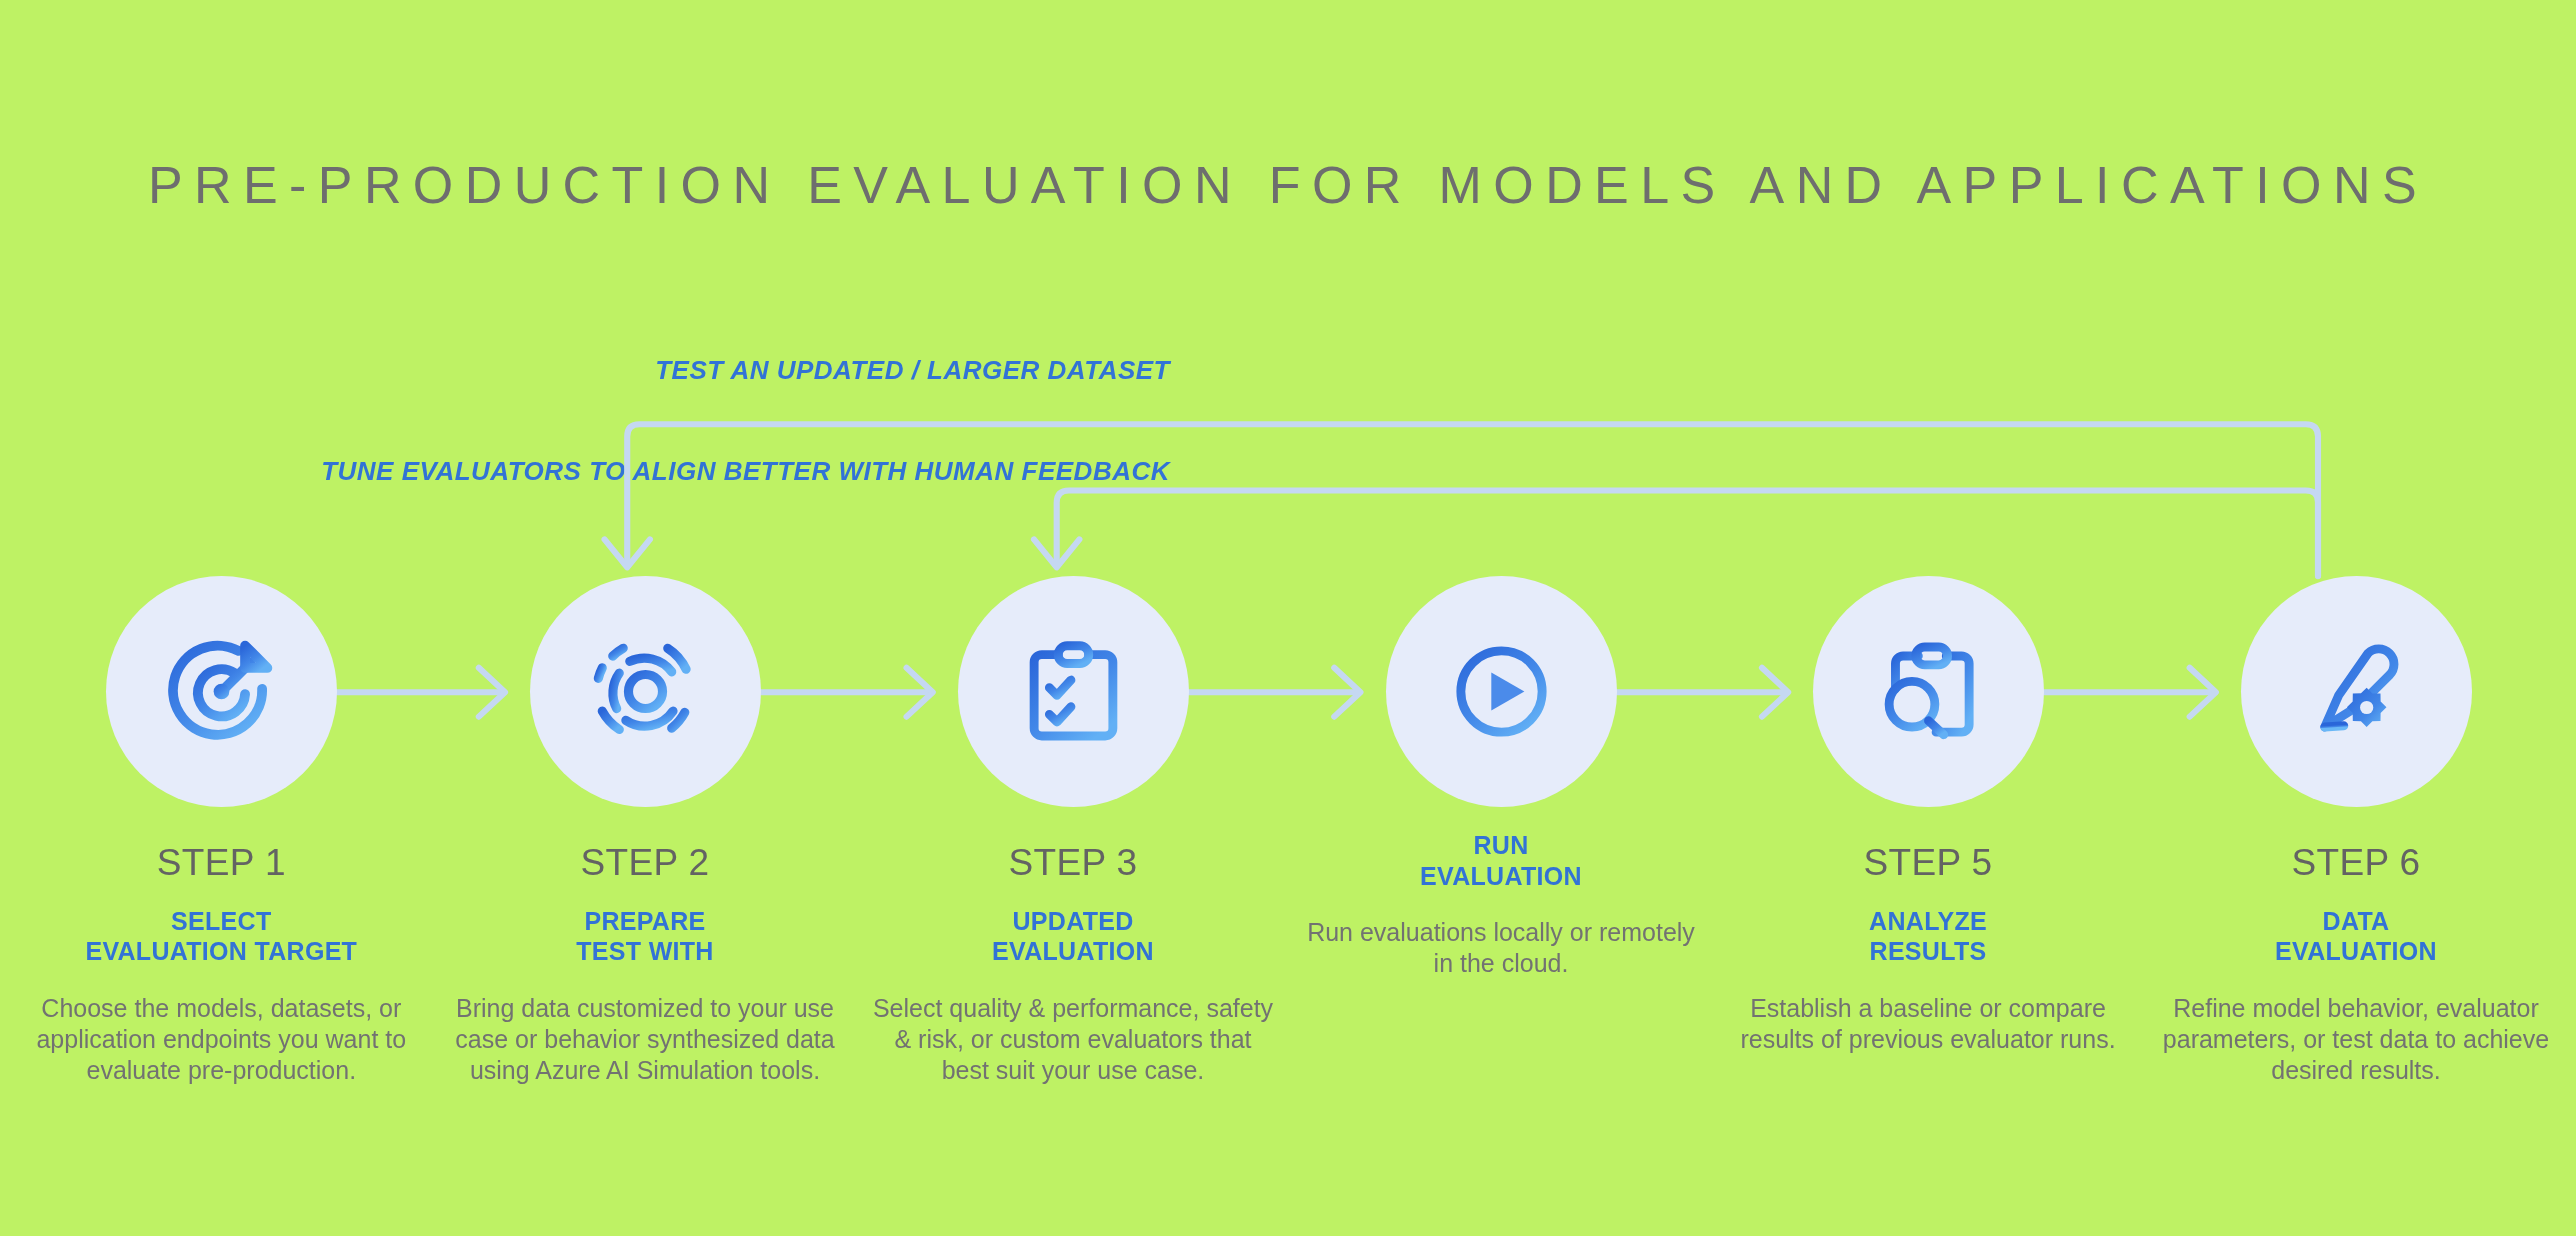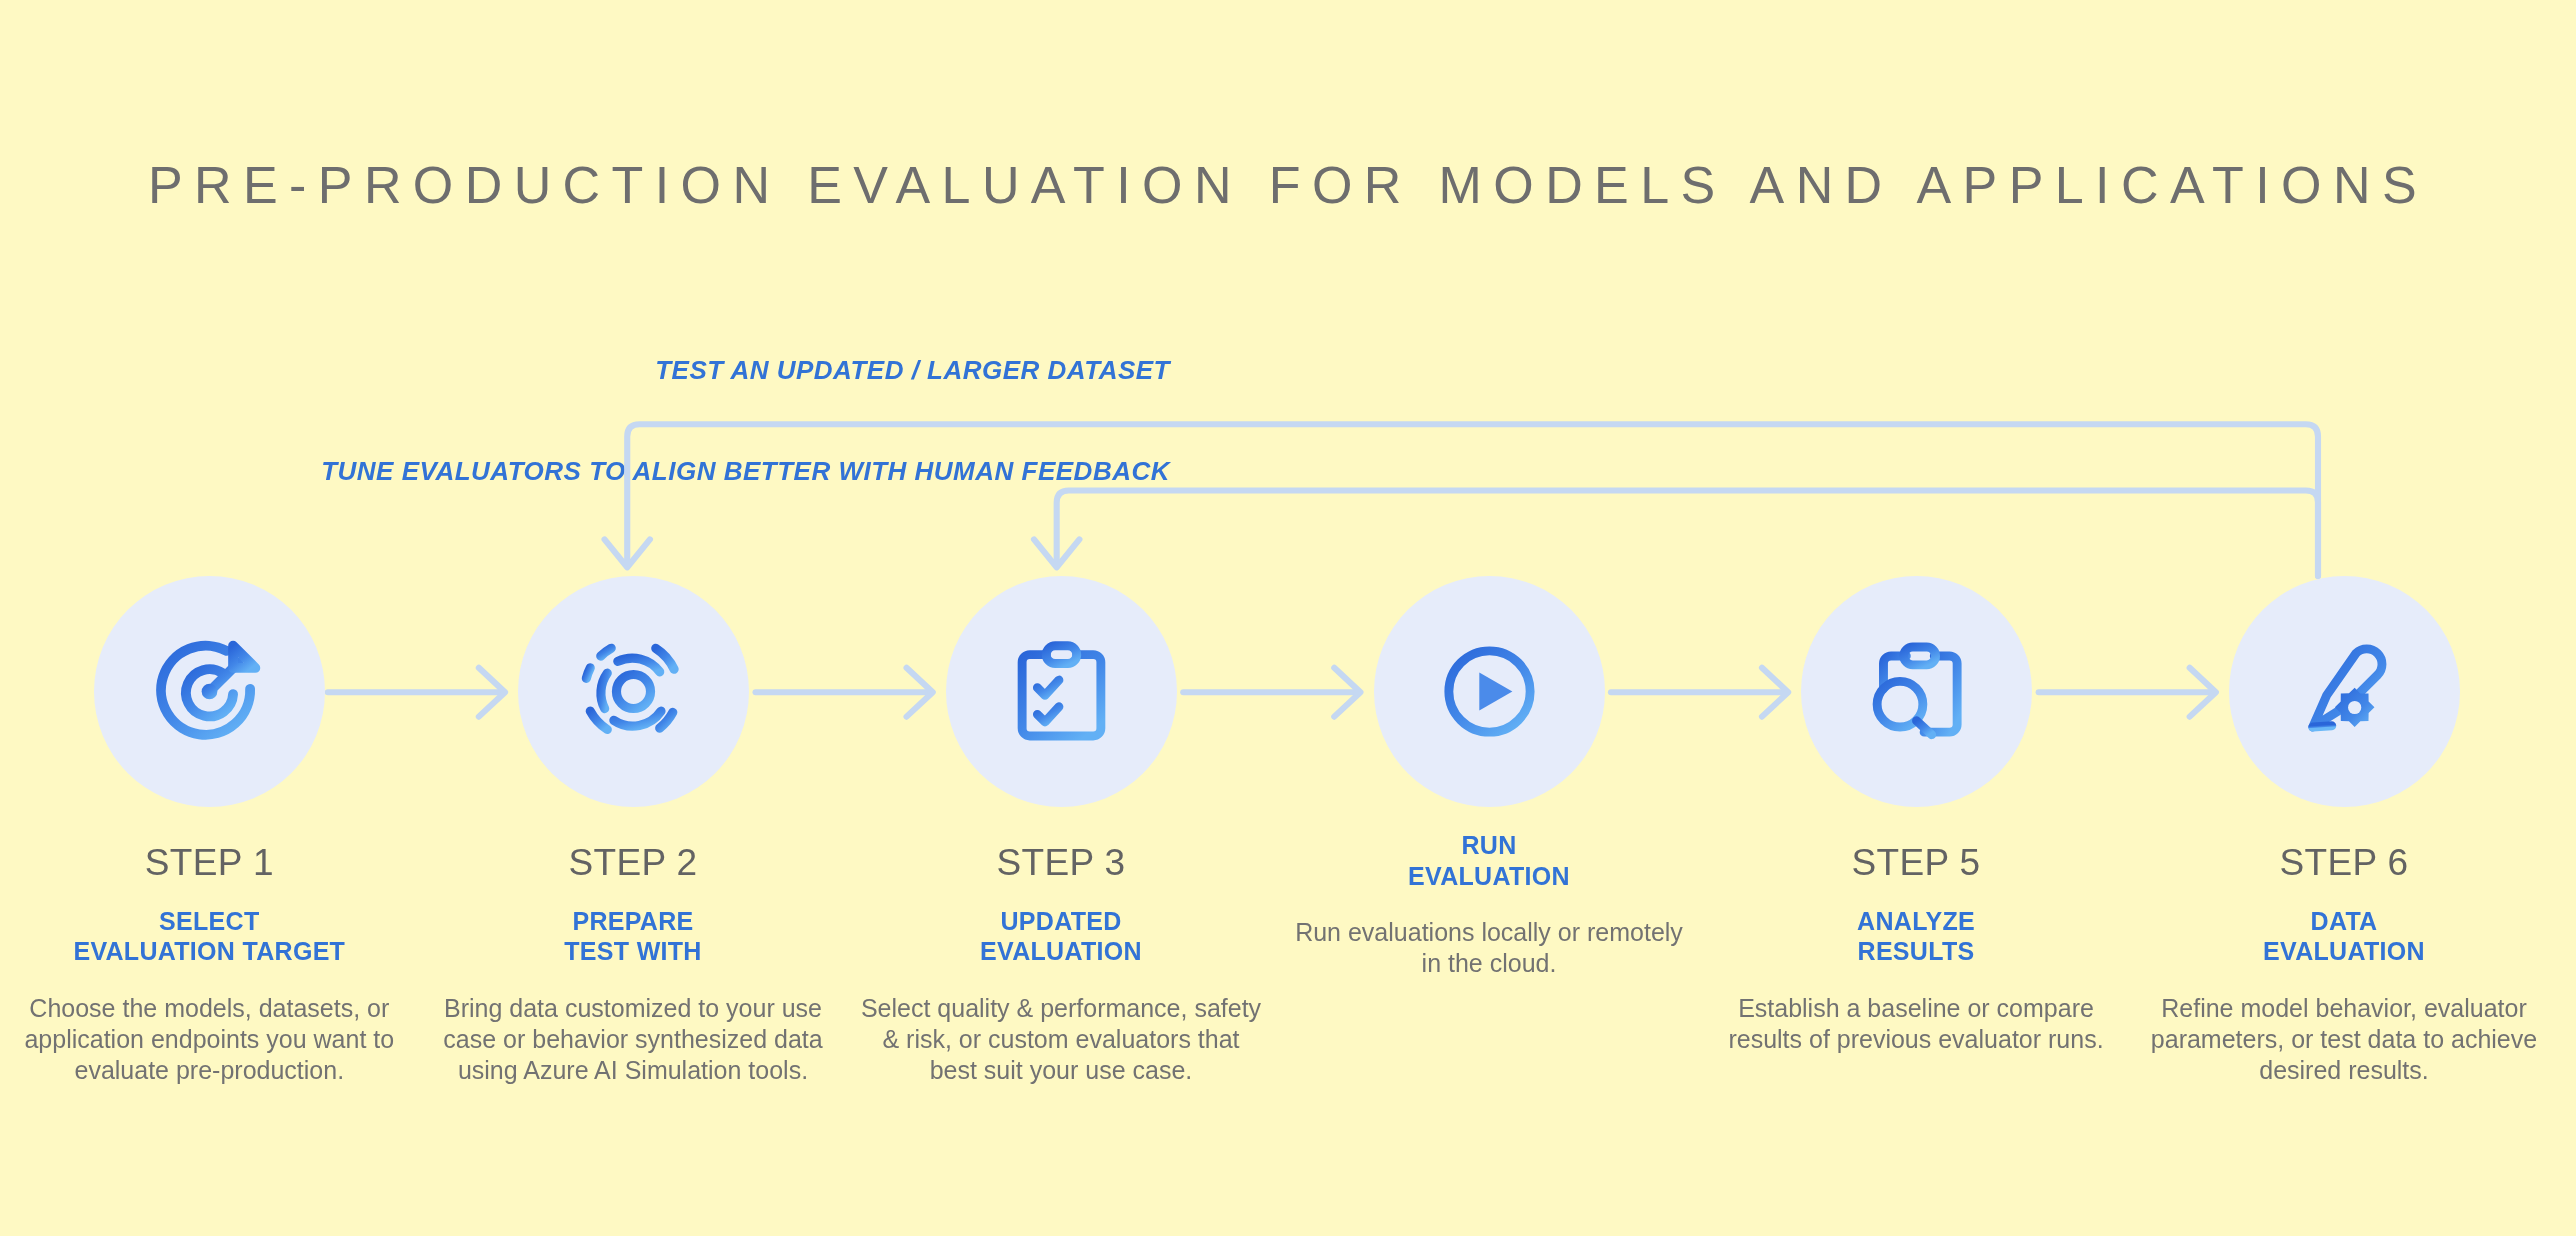--- a/index.html
+++ b/index.html
@@ -9,21 +9,21 @@
     background: #ffffff;
   }
   body {
     font-family: "Liberation Sans", sans-serif;
     -webkit-font-smoothing: antialiased;
   }
   #stage {
     position: relative;
     width: 2576px;
     height: 1236px;
-    background: #fef9c3;
+    background: #bef264;
     overflow: hidden;
   }
 
   
   #page-title {
     position: absolute;
     left: 0;
     top: 155px;
     width: 2576px;
     text-align: center;
@@ -54,21 +54,21 @@
     left: 0;
     top: 0;
     width: 2576px;
     height: 1236px;
     pointer-events: none;
   }
 
   
   #steps-row {
     position: absolute;
-    left: 4px;
+    left: 16px;
     top: 0;
     width: 2333px;
     height: 1236px;
   }
   .step {
     position: absolute;
     top: 576px;
     width: 428px;
     text-align: center;
   }

